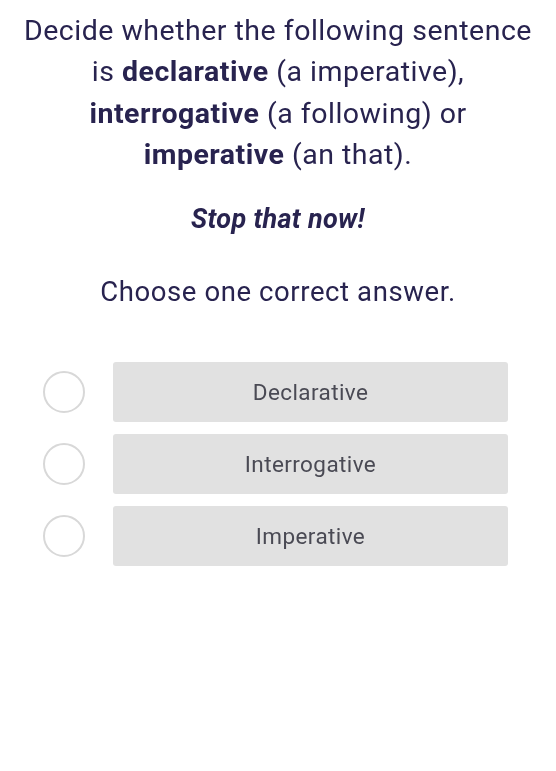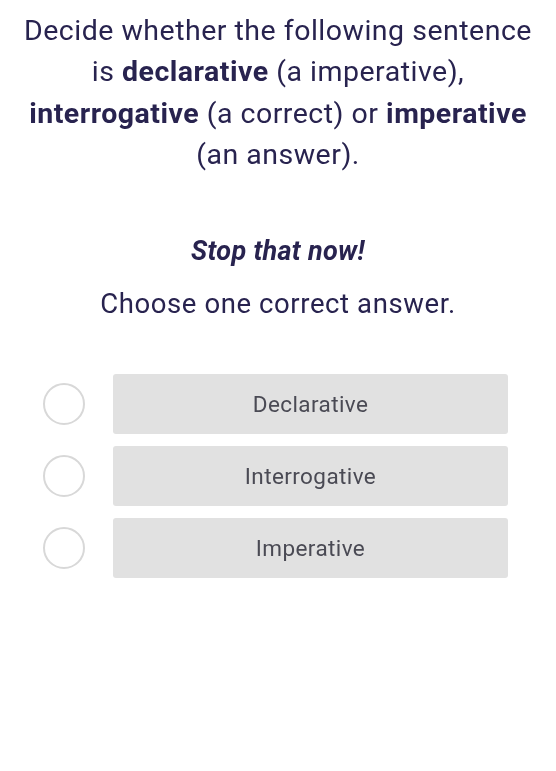--- a/index.html
+++ b/index.html
@@ -24,28 +24,28 @@
       font-weight: 400;
     }
     .question-text .bold {
       font-weight: 700;
     }
     .sentence {
       font-size: 27px;
       font-weight: 700;
       font-style: italic;
       text-align: center;
-      margin-top: 60px;
+      margin-top: 28px;
       letter-spacing: 0.3px;
       color: #28234f;
     }
     .instruction {
       font-size: 27.5px;
       text-align: center;
-      margin-top: 20px;
+      margin-top: 40px;
       letter-spacing: 0.6px;
       color: #28234f;
       font-weight: 400;
     }
     .options {
       margin-top: 54px;
       display: flex;
       flex-direction: column;
       gap: 12px;
       padding: 0 30px 0 25px;
@@ -75,21 +75,21 @@
       color: #4a4a54;
       letter-spacing: 0.4px;
       border-radius: 3px;
       cursor: pointer;
     }
   </style>
 </head>
 <body>
 
 <div class="question-text">
-  <span>Decide whether the following sentence is </span><span class="bold">declarative</span><span> (a imperative), </span><span class="bold">interrogative</span><span> (a correct) or </span><span class="bold">imperative</span><span> (an answer).</span>
+  <span>Decide whether the following sentence is </span><span class="bold">declarative</span><span> (a imperative), </span><span class="bold">interrogative</span><span> (a following) or </span><span class="bold">imperative</span><span> (an that).</span>
 </div>
 
 <div class="sentence">Stop that now!</div>
 
 <div class="instruction">Choose one correct answer.</div>
 
 <div class="options">
   <div class="option-row">
     <div class="radio"></div>
     <div class="option-label">Declarative</div>

